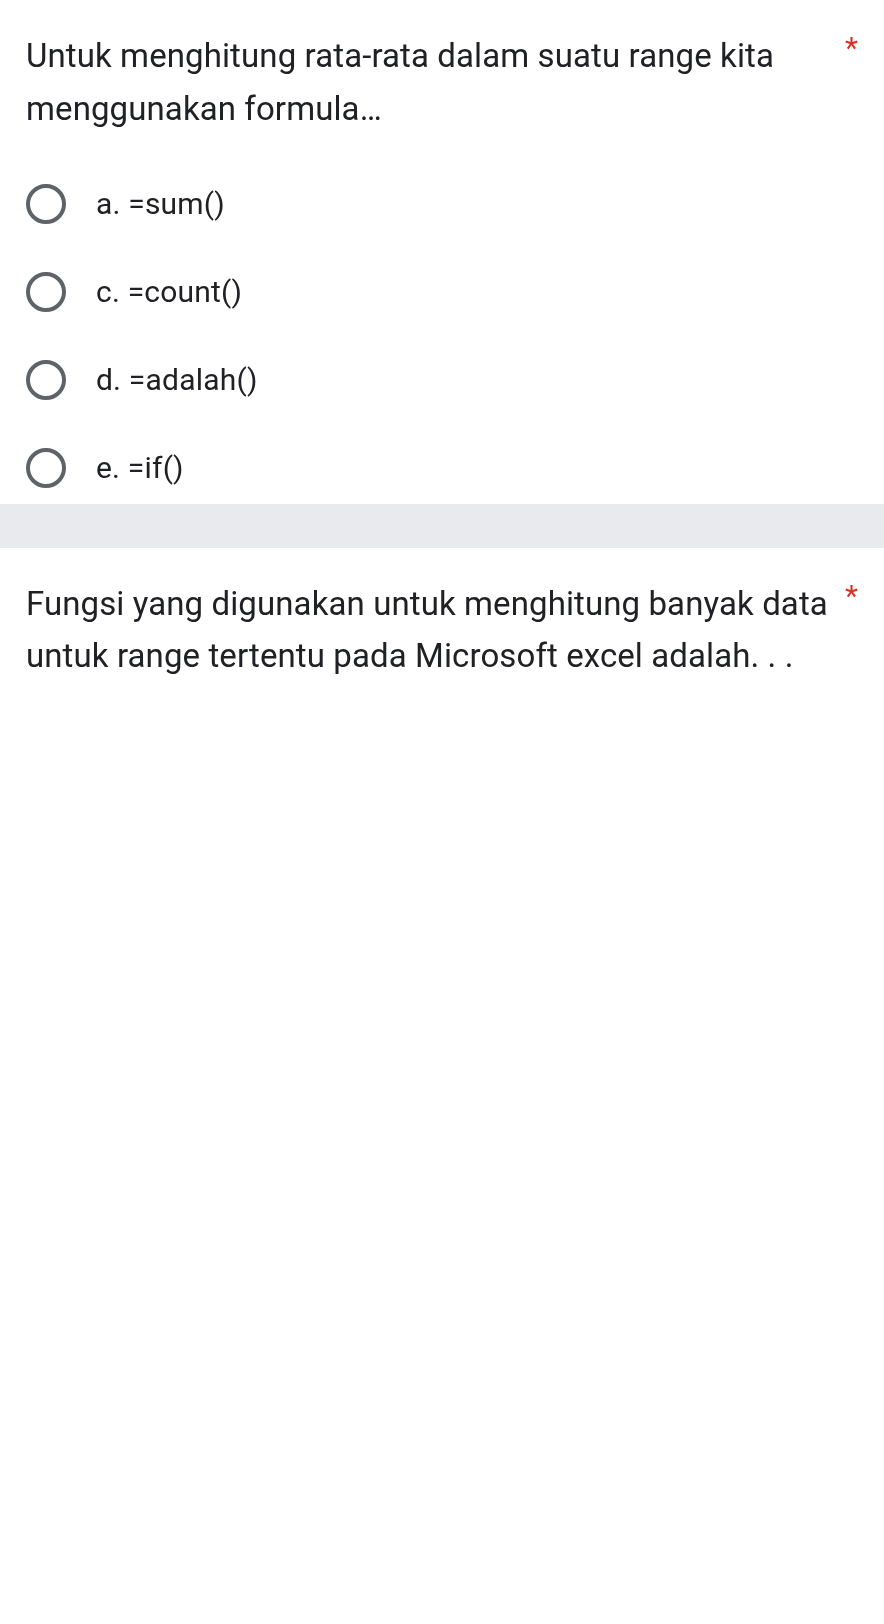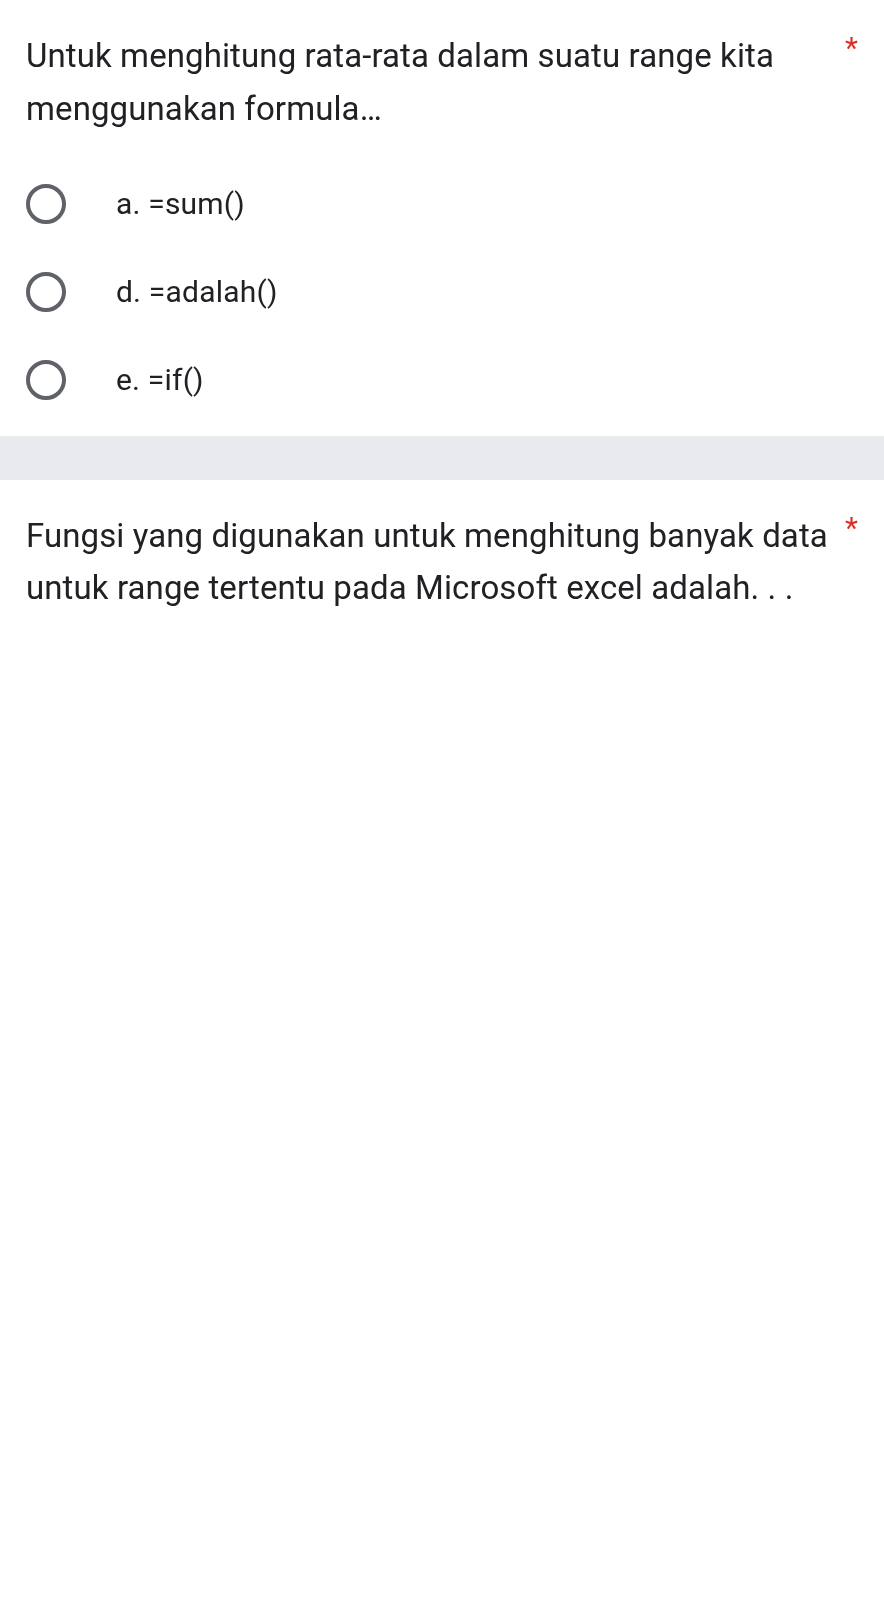--- a/index.html
+++ b/index.html
@@ -8,21 +8,21 @@
       box-sizing: border-box;
     }
     body {
       font-family: 'Roboto', 'Google Sans', Arial, sans-serif;
       background: #fff;
       width: 884px;
       color: #202124;
     }
     .question-card {
       background: #fff;
-      padding: 30px 26px 36px 26px;
+      padding: 30px 26px 16px 26px;
     }
     .question-header {
       display: flex;
       align-items: flex-start;
       margin-bottom: 48px;
     }
     .question-text {
       font-size: 33px;
       line-height: 1.6;
       color: #202124;
@@ -37,21 +37,20 @@
     }
     .options {
       display: flex;
       flex-direction: column;
       gap: 48px;
     }
     .option {
       display: flex;
       align-items: center;
       cursor: pointer;
-      gap: 20px;
     }
     .radio {
       width: 40px;
       height: 40px;
       border: 4px solid #5f6368;
       border-radius: 50%;
       flex-shrink: 0;
       margin-right: 30px;
     }
     .option-label {
@@ -73,20 +72,24 @@
     <div class="question-text">Untuk menghitung rata-rata dalam suatu range kita menggunakan formula…</div>
     <div class="required-asterisk">*</div>
   </div>
   <div class="options">
     <div class="option">
       <div class="radio"></div>
       <div class="option-label">a. =sum()</div>
     </div>
     <div class="option">
       <div class="radio"></div>
+      <div class="option-label">c. =count()</div>
+    </div>
+    <div class="option">
+      <div class="radio"></div>
       <div class="option-label">d. =adalah()</div>
     </div>
     <div class="option">
       <div class="radio"></div>
       <div class="option-label">e. =if()</div>
     </div>
   </div>
 </div>
 
 <div class="divider"></div>

